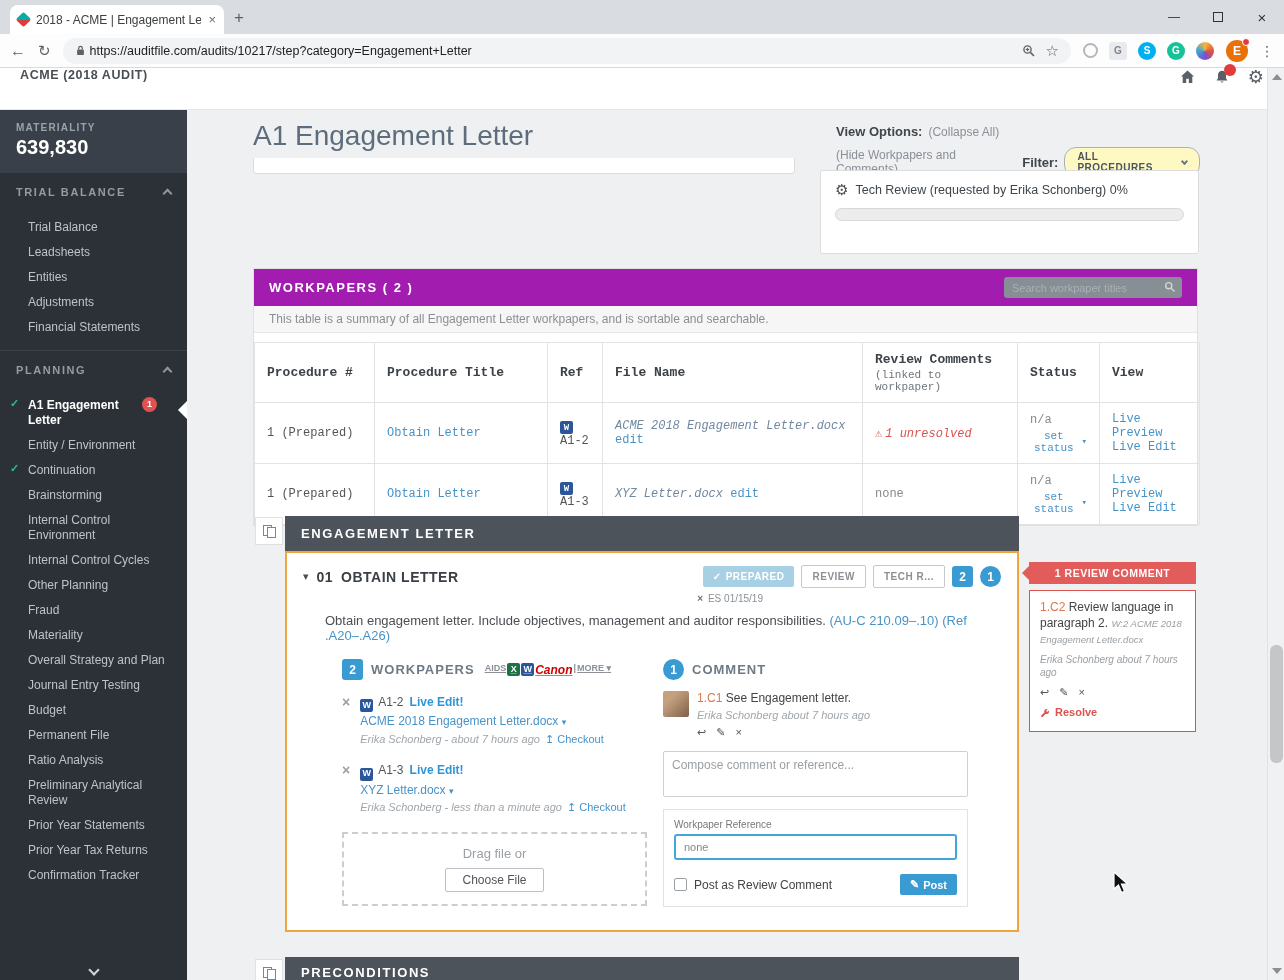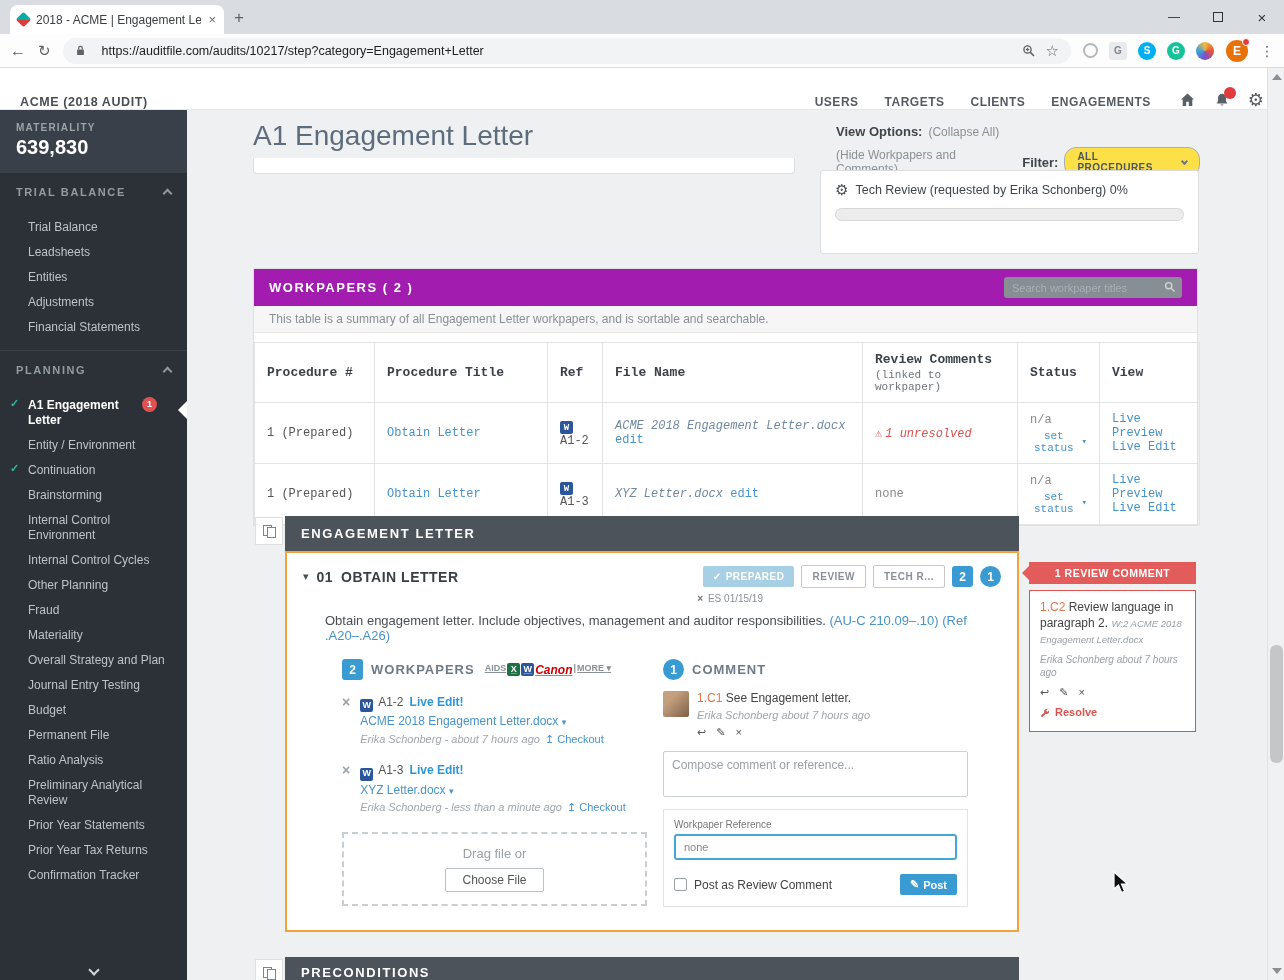--- a/index.html
+++ b/index.html
@@ -14,36 +14,36 @@
   .favicon { width:11px; height:11px; transform:rotate(45deg); background:linear-gradient(135deg,#00b0a8 55%,#e23b3b 55%); border-radius:2px; flex-shrink:0; }
   .tab-close { color:#6b6f73; font-size:13px; cursor:default; }
   .newtab { font-size:17px; color:#5f6368; margin:0 0 6px 10px; }
   .wincontrols { position:absolute; right:0; top:0; height:34px; display:flex; }
   .winbtn { width:44px; height:100%; display:flex; align-items:center; justify-content:center; font-size:12px; color:#333; }
   .restore-glyph { width:10px; height:10px; border:1px solid #333; }
 
   .urlbar { height:34px; background:#fdfdfd; border-bottom:1px solid #d8dadd; display:flex; align-items:center; padding:0 10px; gap:12px; }
   .navbtn { font-size:16px; color:#5f6368; }
   .navbtn.reload { font-size:15px; }
-  .omnibox { flex:1; height:26px; background:#f1f3f4; border-radius:14px; display:flex; align-items:center; gap:16px; padding:0 12px; color:#202124; font-size:12.5px; }
+  .omnibox { flex:1; height:26px; background:#f1f3f4; border-radius:14px; display:flex; align-items:center; gap:4px; padding:0 12px; color:#202124; font-size:12.5px; }
   .omni-url { flex:1; white-space:nowrap; overflow:hidden; }
   .omni-right { display:flex; gap:10px; align-items:center; color:#5f6368; }
   .ext-row { display:flex; align-items:center; gap:11px; }
   .ext { width:18px; height:18px; display:flex; align-items:center; justify-content:center; font-size:10px; font-weight:bold; border-radius:3px; color:#80868b; }
   .ext.ring { border:2px solid #b5b8bb; border-radius:50%; width:15px; height:15px; }
   .ext.gbox { background:#e8eaed; }
   .ext.sbox { background:#00aff0; color:#fff; border-radius:50%; }
   .ext.gram { background:#15c39a; color:#fff; border-radius:50%; }
   .ext.spark { background:conic-gradient(#f6b73c,#e2533b,#7a4fd0,#3aa3d8,#f6b73c); border-radius:50%; }
   .profile { width:22px; height:22px; border-radius:50%; background:#e8710a; color:#fff; font-weight:bold; font-size:12px; display:flex; align-items:center; justify-content:center; position:relative; }
   .profile .dot { position:absolute; right:-2px; top:-2px; width:8px; height:8px; border-radius:50%; background:#e23b3b; border:1px solid #fff; }
   .kebab { font-size:14px; color:#5f6368; }
 
   
-  .appbar { height:42px; background:#fff; border-bottom:1px solid #e4e6e8; display:flex; align-items:flex-end; padding:0 20px; }
+  .appbar { height:42px; background:#fff; border-bottom:1px solid #e4e6e8; display:flex; align-items:flex-start; padding:0 20px; }
   .brand { font-size:12.5px; font-weight:bold; color:#4a4f54; letter-spacing:.6px; }
   .appnav { margin-left:auto; display:flex; align-items:center; gap:26px; font-size:12px; font-weight:bold; color:#555b61; letter-spacing:.5px;margin-top:48px; }
   .appicons { display:flex; align-items:center; gap:18px; margin-left:28px; }
   .appicon { position:relative; display:flex; }
   .appicon svg { fill:#5a6065; }
   .bell-badge { position:absolute; top:-5px; right:-6px; width:12px; height:12px; background:#e23b3b; border-radius:50%; }
   .gearglyph { font-size:18px; color:#5a6065; line-height:1; }
 
   
   .frame { display:flex; height:870px; }
@@ -71,21 +71,21 @@
 
   
   .main { flex:1; background:#eef0f2; position:relative; overflow:hidden; }
   .page-title { position:absolute; left:66px; top:10px; font-size:28px; color:#5e6d7d; font-weight:400; }
   .top-strip { position:absolute; left:66px; top:48px; width:542px; height:16px; background:#fff; border:1px solid #ddd; border-top:none; border-radius:0 0 4px 4px; }
 
   .view-opts { position:absolute; left:649px; top:14px; width:364px; font-size:12px; color:#8a9096; }
   .vo-line { display:flex; align-items:center; gap:6px; }
   .vo-line + .vo-line { margin-top:8px; }
   .vo-bold { font-weight:bold; color:#3f464c; font-size:13px; }
-  .filter-pill { margin-left:auto; border:1px solid #a9afb5; background:#fde047; border-radius:12px; padding:3px 12px;
+  .filter-pill { margin-left:auto; border:1px solid #a9afb5; background:#fef9c3; border-radius:12px; padding:3px 12px;
                  font-size:10px; font-weight:bold; color:#4a5560; letter-spacing:.5px; display:flex; align-items:center; gap:8px; }
   .filter-pill .chev { width:5px; height:5px; border-color:#6e767d; margin-top:-2px; }
 
   .tech-panel { position:absolute; left:633px; top:60px; width:379px; height:84px; background:#fff; border:1px solid #ddd; border-radius:3px; padding:11px 14px; }
   .tech-row { display:flex; align-items:center; gap:7px; font-size:12.5px; color:#3f464c; }
   .tech-gear { font-size:15px; color:#4a4f54; line-height:1; }
   .progress { margin-top:11px; height:13px; background:#ececec; border:1px solid #d7d7d7; border-radius:7px; }
 
   
   .wp-panel { position:absolute; left:66px; top:158px; width:945px; background:#fff; border:1px solid #e0e0e0; }

